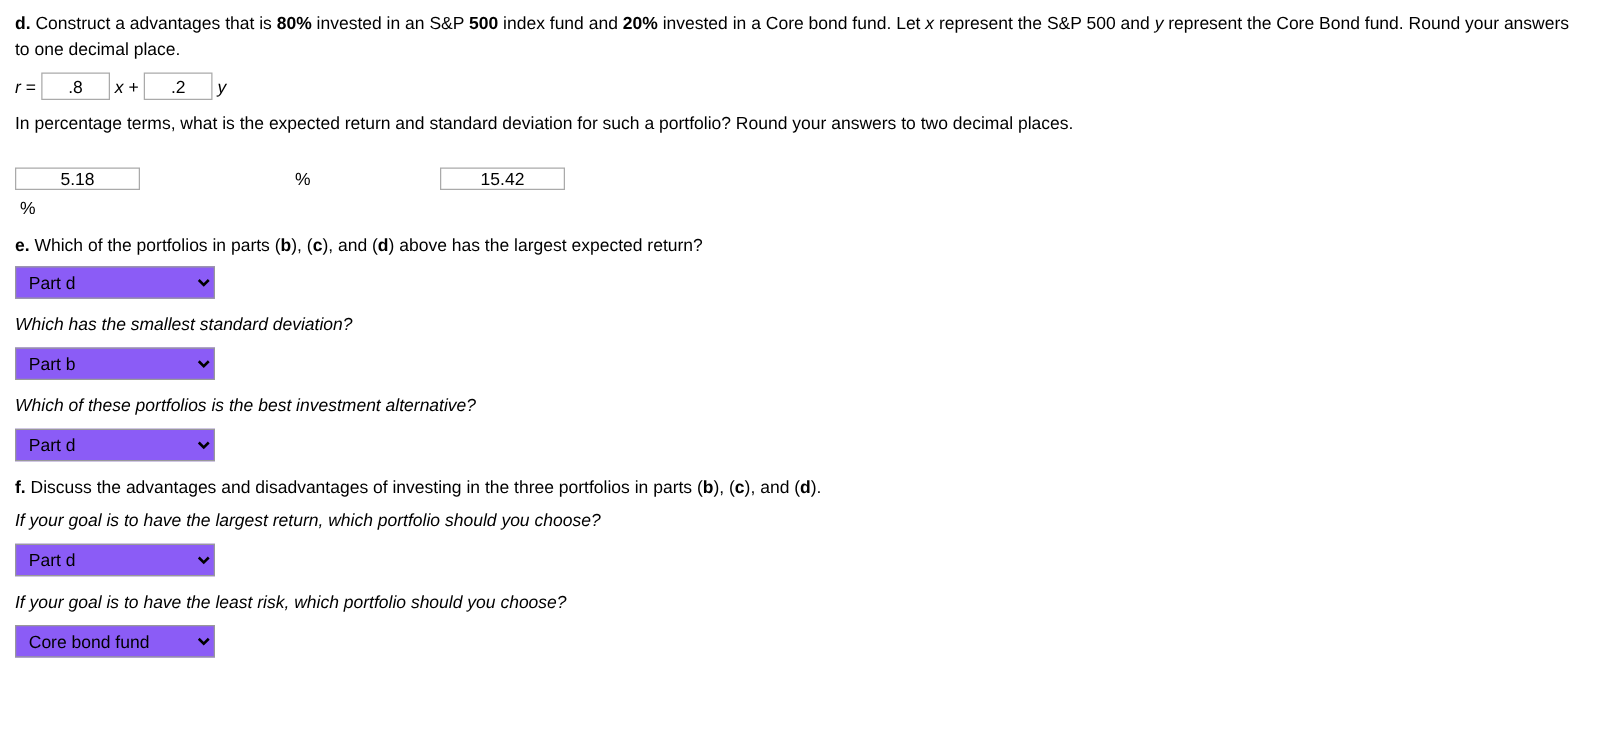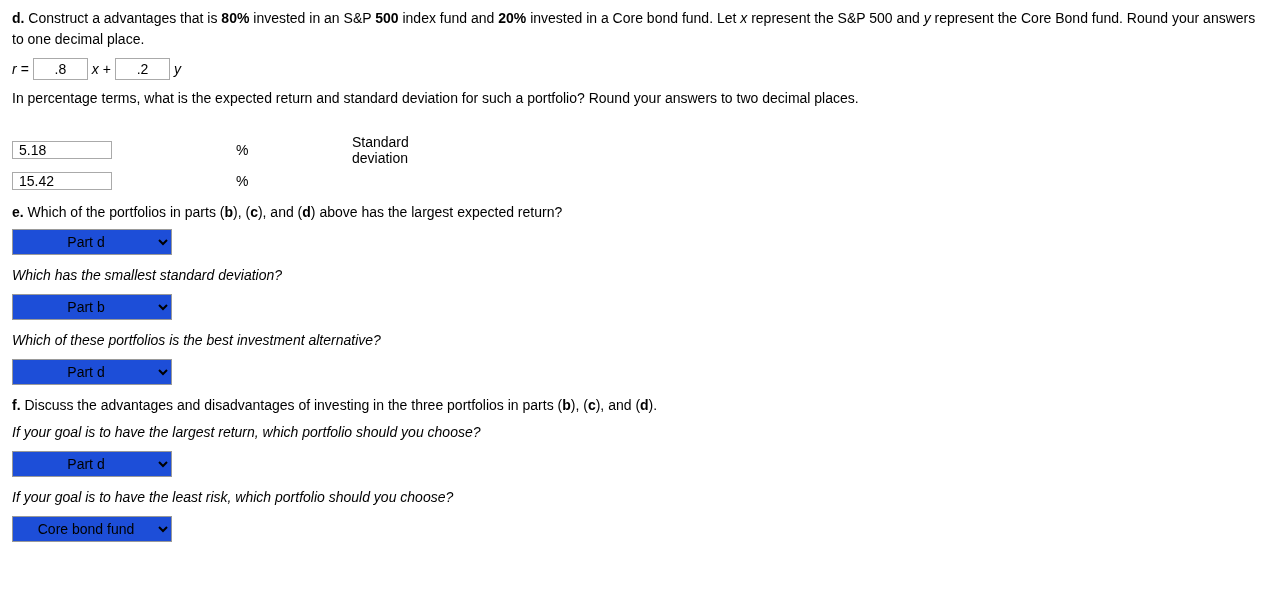--- a/index.html
+++ b/index.html
@@ -43,21 +43,21 @@
       margin-bottom: 12px;
       align-items: center;
     }
     .grid-label {
       font-size: 14px;
     }
     .grid-input {
       border: 1px solid #aaa;
       padding: 0 6px;
       font-size: 14px;
-      text-align: left;
+      text-align: center;
       width: 100px;
     }
     .grid-unit {
       font-size: 14px;
       padding-left: 4px;
     }
     .section-label {
       margin-bottom: 8px;
       line-height: 1.5;
       font-style: italic;
@@ -65,22 +65,21 @@
     .dropdown-row {
       display: flex;
       align-items: center;
       margin-bottom: 10px;
     }
     select {
       border: 1px solid #999;
       padding: 3px 6px;
       font-size: 14px;
       min-width: 160px;
-      background: #1d4ed8;
-      text-align: center;
+      background: #8b5cf6;
     }
     .part-label {
       margin-bottom: 6px;
       line-height: 1.5;
     }
   </style>
 </head>
 <body>
 
 <div class="intro-text">
@@ -109,21 +108,20 @@
 </div>
 
 <div class="question-text">
   In percentage terms, what is the expected return and standard deviation for such a portfolio? Round your answers to two decimal places.
 </div>
 
 <div class="grid-table">
   <input class="grid-input" type="text" value="5.18" style="">
   <span class="grid-unit">%</span>
 
-  <div class="grid-label">Standard deviation</div>
   <input class="grid-input" type="text" value="15.42" style="">
   <span class="grid-unit">%</span>
 </div>
 
 <div class="part-label">
   <span class="bold">e.</span>
   <span> Which of the portfolios in parts (</span><span class="bold">b</span><span>), (</span><span class="bold">c</span><span>), and (</span><span class="bold">d</span><span>) above has the largest expected return?</span>
 </div>
 
 <div class="dropdown-row">

